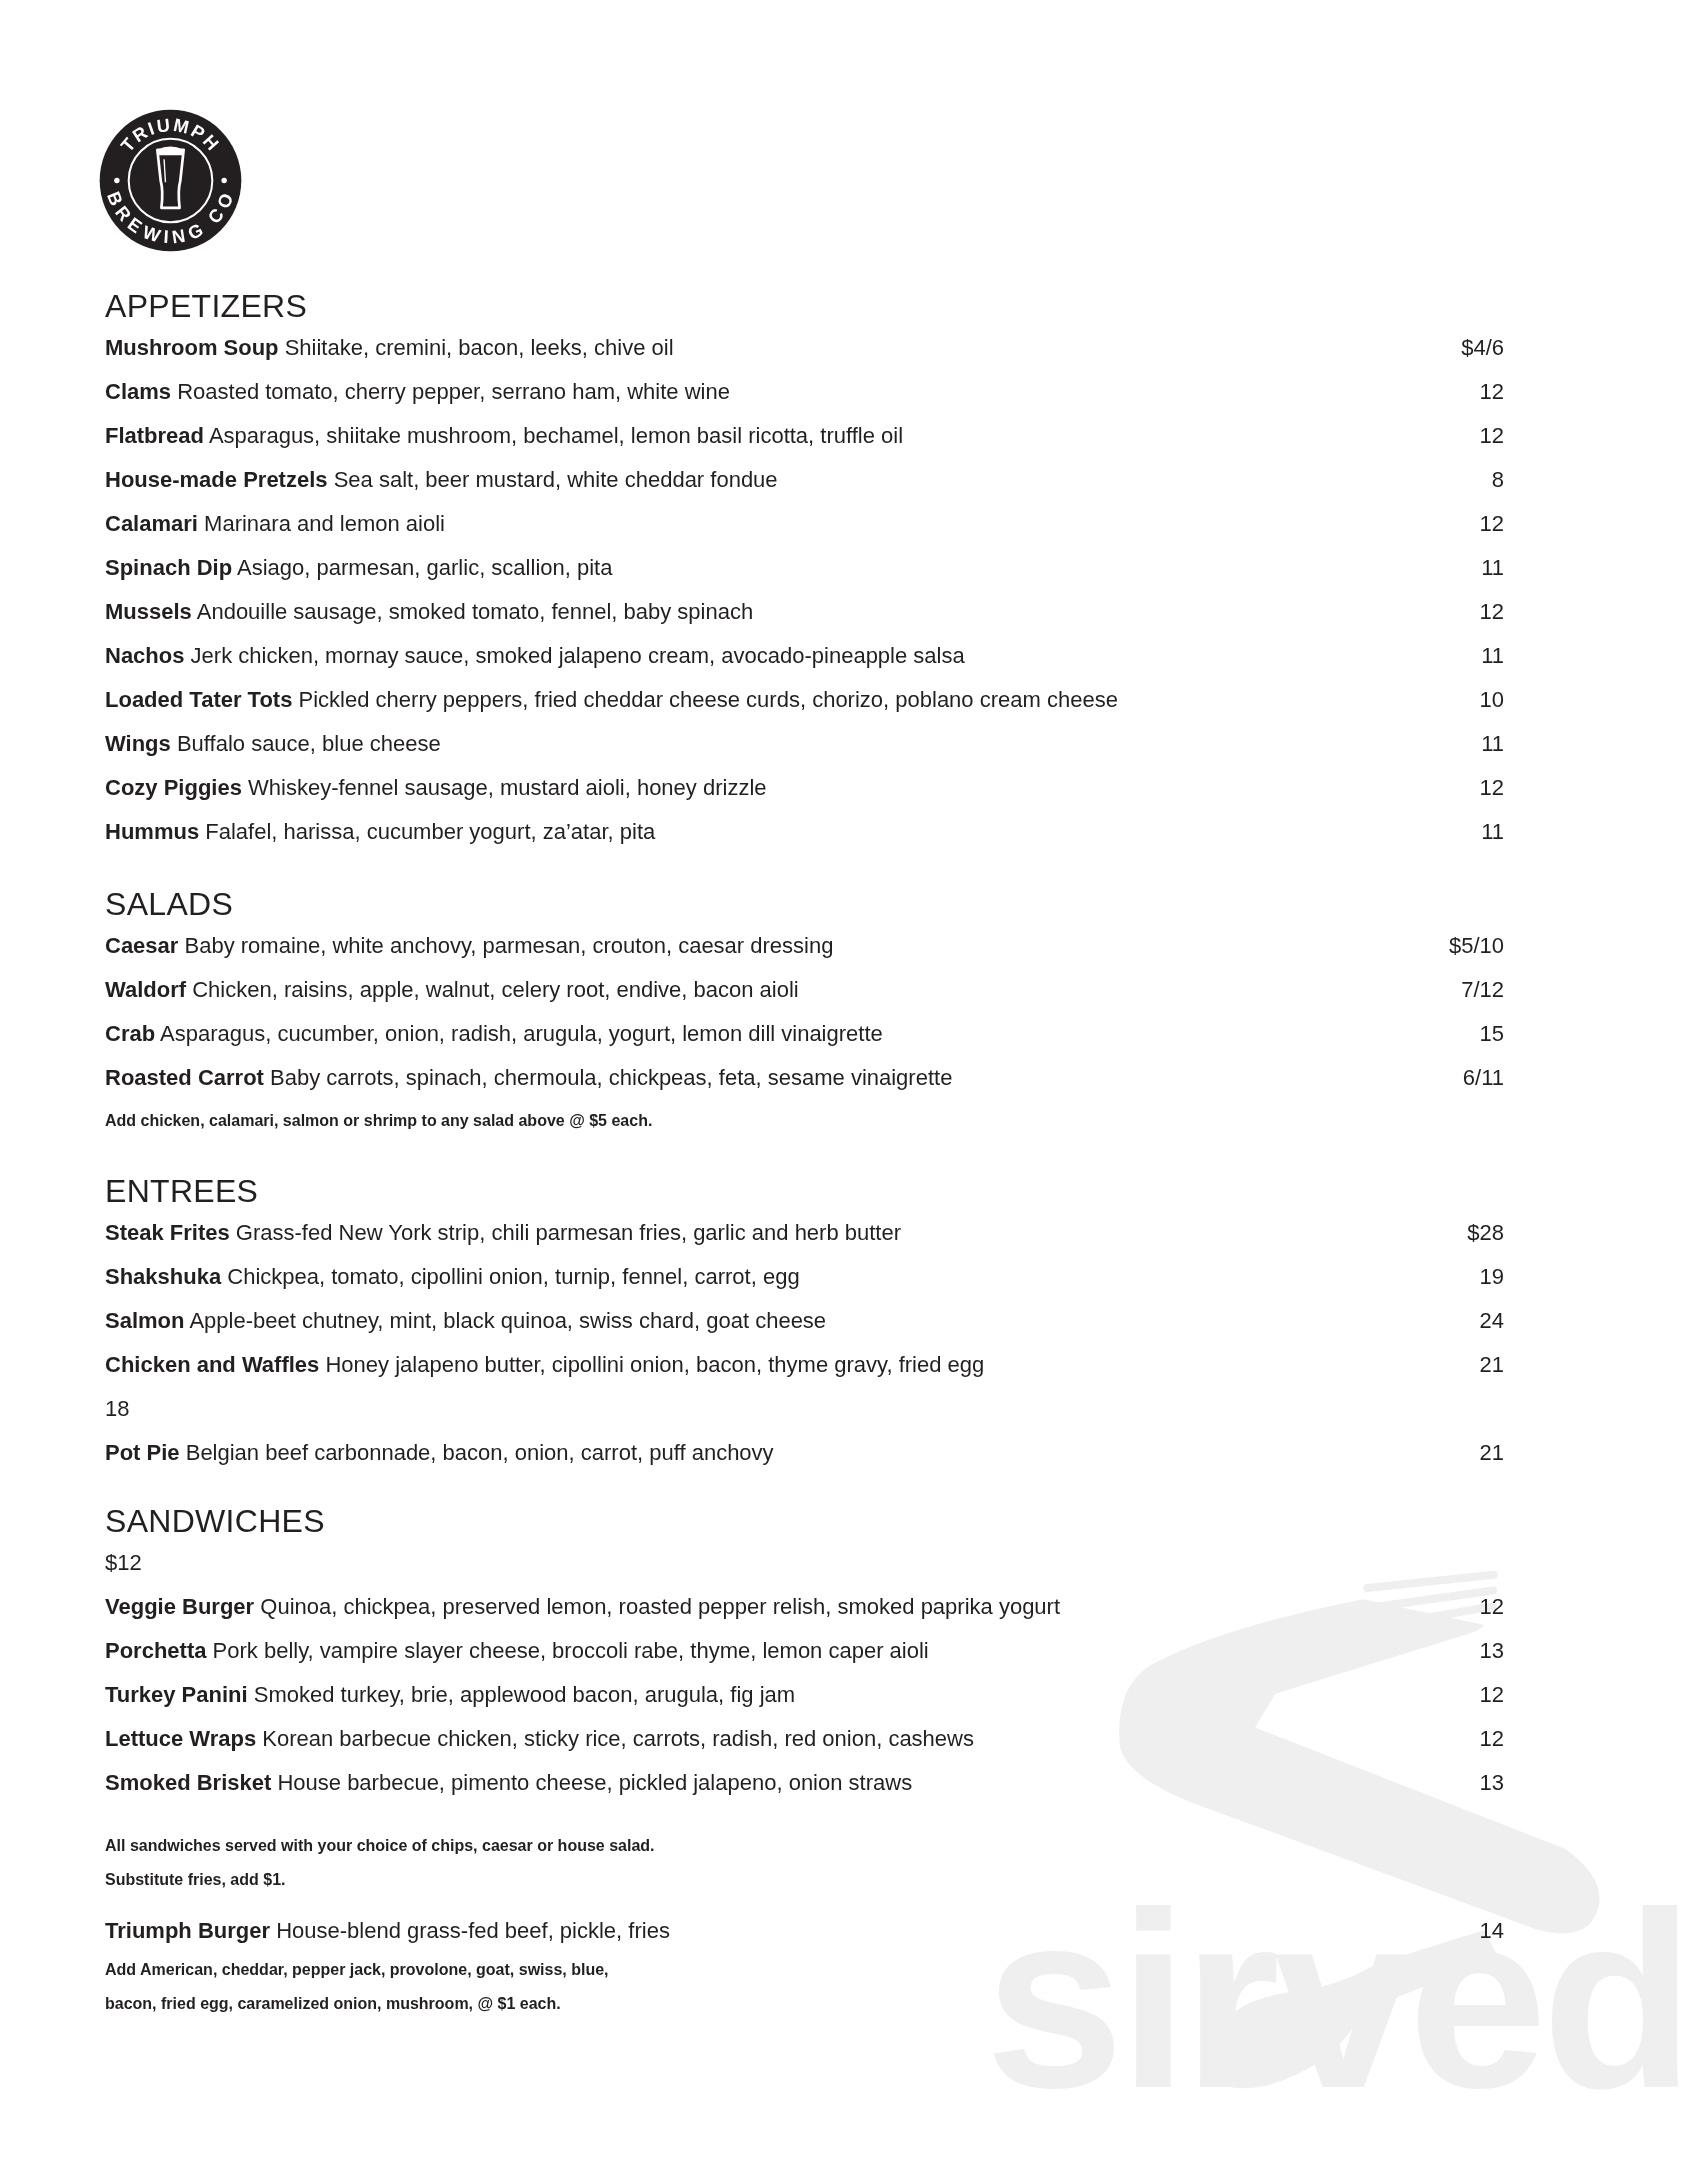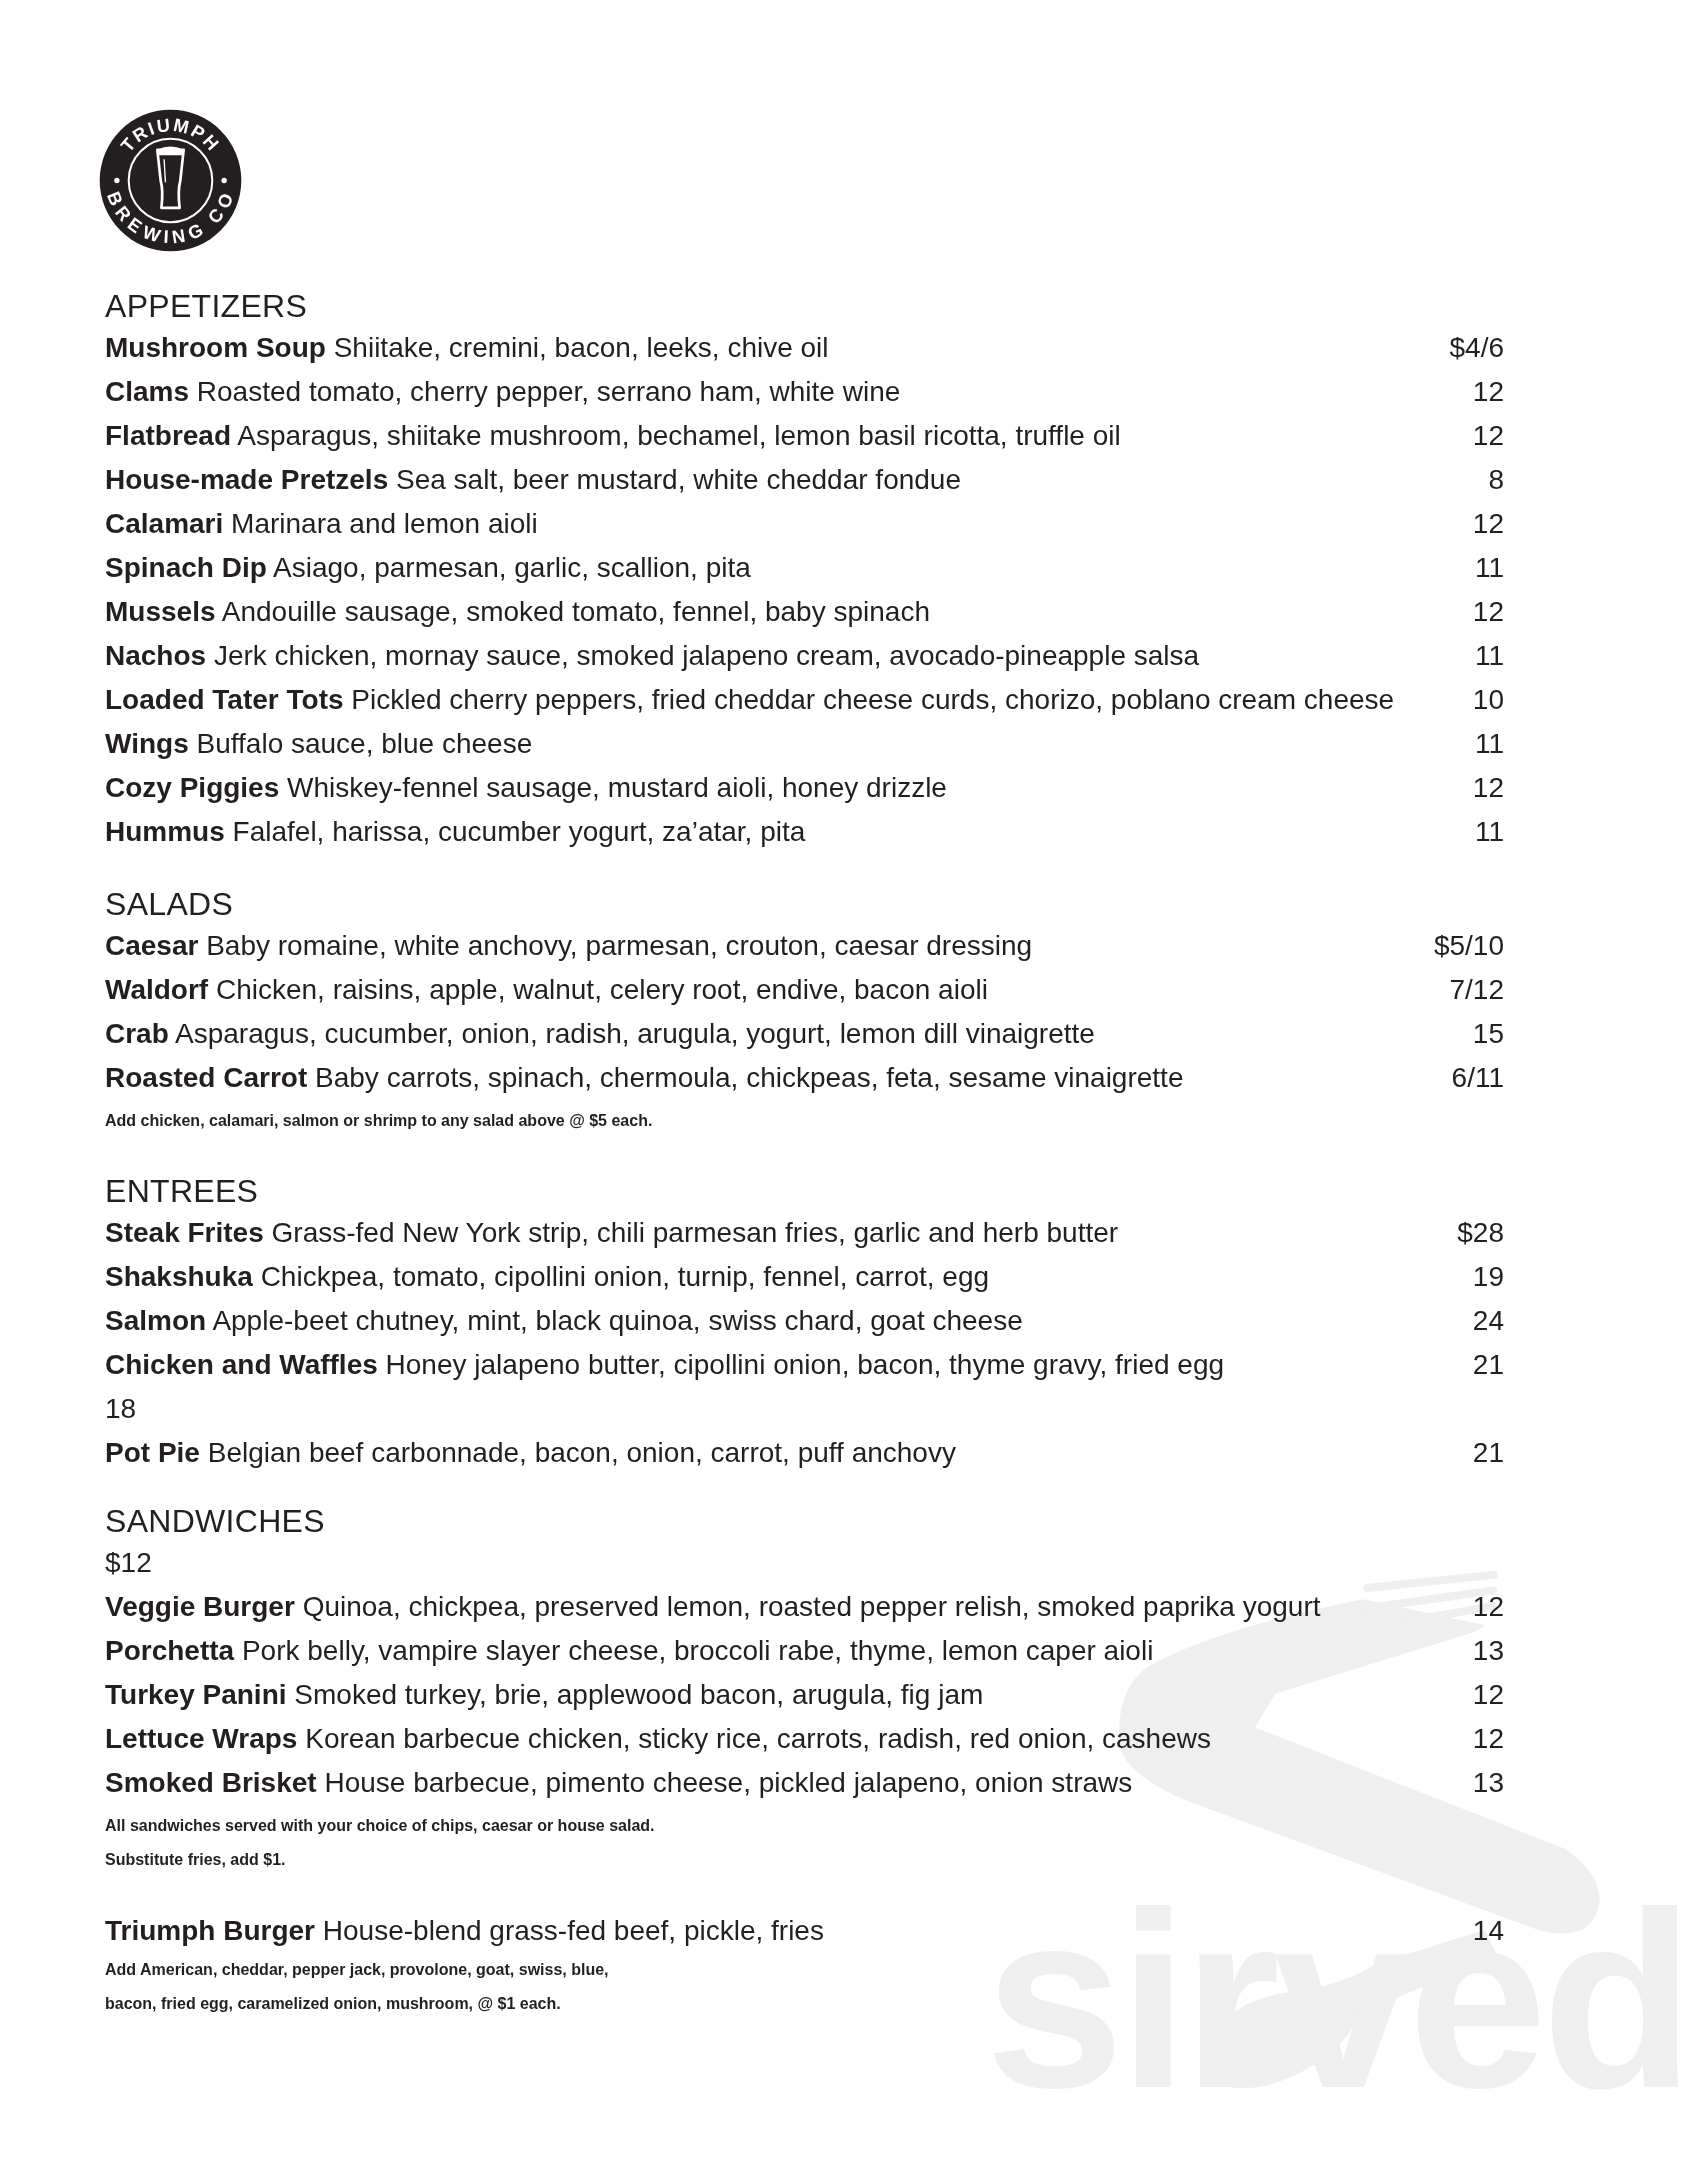--- a/index.html
+++ b/index.html
@@ -6,21 +6,21 @@
   body { width:1687px; height:2183px; position:relative; overflow:hidden;
          font-family:"Liberation Sans", sans-serif; color:#231f20; }
   .logo { position:absolute; left:98px; top:108px; width:145px; height:145px; }
   .watermark { position:absolute; left:985px; top:1525px; width:675px; height:594px; pointer-events:none; }
   .wm-text { position:absolute; left:985px; top:1876px; font-family:"Liberation Sans", sans-serif;
              font-weight:700; font-size:250px; color:#efefef; letter-spacing:-5.4px; line-height:1; }
   .menu { position:absolute; left:105px; top:0; width:1399px; }
   .section { position:absolute; left:0; width:1399px; }
   .sec-title { font-size:32px; height:40px; line-height:40px; letter-spacing:0.3px; }
   .row { display:flex; justify-content:space-between; align-items:baseline;
-         height:44px; line-height:44px; font-size:28px; white-space:nowrap; }
+         height:44px; line-height:44px; font-size:22px; white-space:nowrap; }
   .row .name { font-weight:700; }
   .row .desc { font-weight:400; }
   .row .price { font-weight:400; text-align:right; }
   .note { font-weight:700; font-size:16px; line-height:34px; }
 </style>
 </head>
 <body>
 
 <svg class="watermark" viewBox="0 0 1000 880">
   <g fill="#efefef">
@@ -178,21 +178,21 @@
         <span class="price">12</span>
       </div>
     <div class="row">
         <span><span class="name">Lettuce Wraps</span> <span class="desc">Korean barbecue chicken, sticky rice, carrots, radish, red onion, cashews</span></span>
         <span class="price">12</span>
       </div>
     <div class="row">
         <span><span class="name">Smoked Brisket</span> <span class="desc">House barbecue, pimento cheese, pickled jalapeno, onion straws</span></span>
         <span class="price">13</span>
       </div>
-    <div class="note" style="margin-top:4px;">All sandwiches served with your choice of chips, caesar or house salad.</div>
+    <div class="note" style="margin-top:24px;">All sandwiches served with your choice of chips, caesar or house salad.</div>
     <div class="note">Substitute fries, add $1.</div>
   </div>
 
   <div class="section" style="top:1909px;">
     <div class="row">
         <span><span class="name">Triumph Burger</span> <span class="desc">House-blend grass-fed beef, pickle, fries</span></span>
         <span class="price">14</span>
       </div>
     <div class="note">Add American, cheddar, pepper jack, provolone, goat, swiss, blue,</div>
     <div class="note">bacon, fried egg, caramelized onion, mushroom, @ $1 each.</div>

